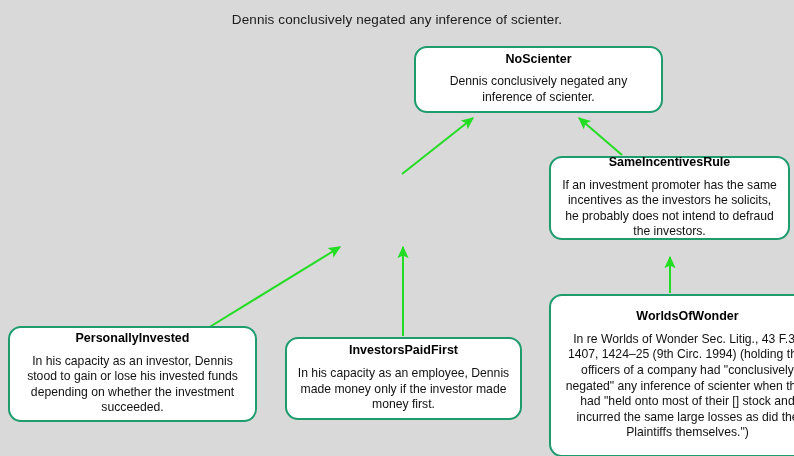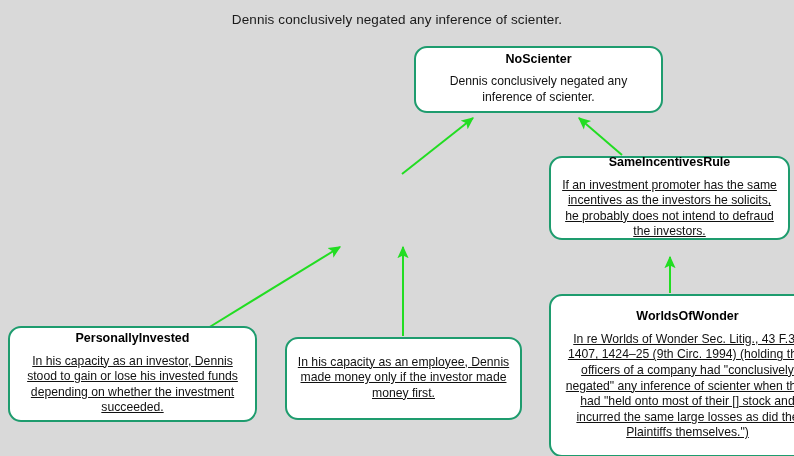--- a/index.html
+++ b/index.html
@@ -58,21 +58,21 @@
     font-weight: bold;
     line-height: 1.25;
     margin-bottom: 7px;
     color: #000000;
   }
   .node-body {
     font-size: 12.2px;
     line-height: 1.30;
     color: #111111;
   }
-  .node-body.tight { line-height: 1.28; text-decoration: underline; }
+  .node-body.tight { line-height: 1.28; }
 </style>
 </head>
 <body>
 
 <div id="canvas">
 
   <div class="diagram-title">Dennis conclusively negated any inference of scienter.</div>
 
   <svg class="edges" viewBox="0 0 794 456" width="794" height="456">
     <defs>
@@ -102,20 +102,21 @@
     <div class="node-title">SameIncentivesRule</div>
     <div class="node-body tight">If an investment promoter has the same incentives as the investors he solicits, he probably does not intend to defraud the investors.</div>
   </div>
 
   <div class="node" style="left:8px; top:318px; width:249px; height:96px;">
     <div class="node-title">PersonallyInvested</div>
     <div class="node-body tight">In his capacity as an investor, Dennis stood to gain or lose his invested funds depending on whether the investment succeeded.</div>
   </div>
 
   <div class="node" style="left:285px; top:329px; width:237px; height:83px;">
+    <div class="node-title">InvestorsPaidFirst</div>
     <div class="node-body tight">In his capacity as an employee, Dennis made money only if the investor made money first.</div>
   </div>
 
   <div class="node" style="left:549px; top:286px; width:277px; height:163px;">
     <div class="node-title">WorldsOfWonder</div>
     <div class="node-body tight">In re Worlds of Wonder Sec. Litig., 43 F.3d 1407, 1424–25 (9th Circ. 1994) (holding that officers of a company had "conclusively negated" any inference of scienter when they had "held onto most of their [] stock and incurred the same large losses as did the Plaintiffs themselves.")</div>
   </div>
 
 </div>
 

